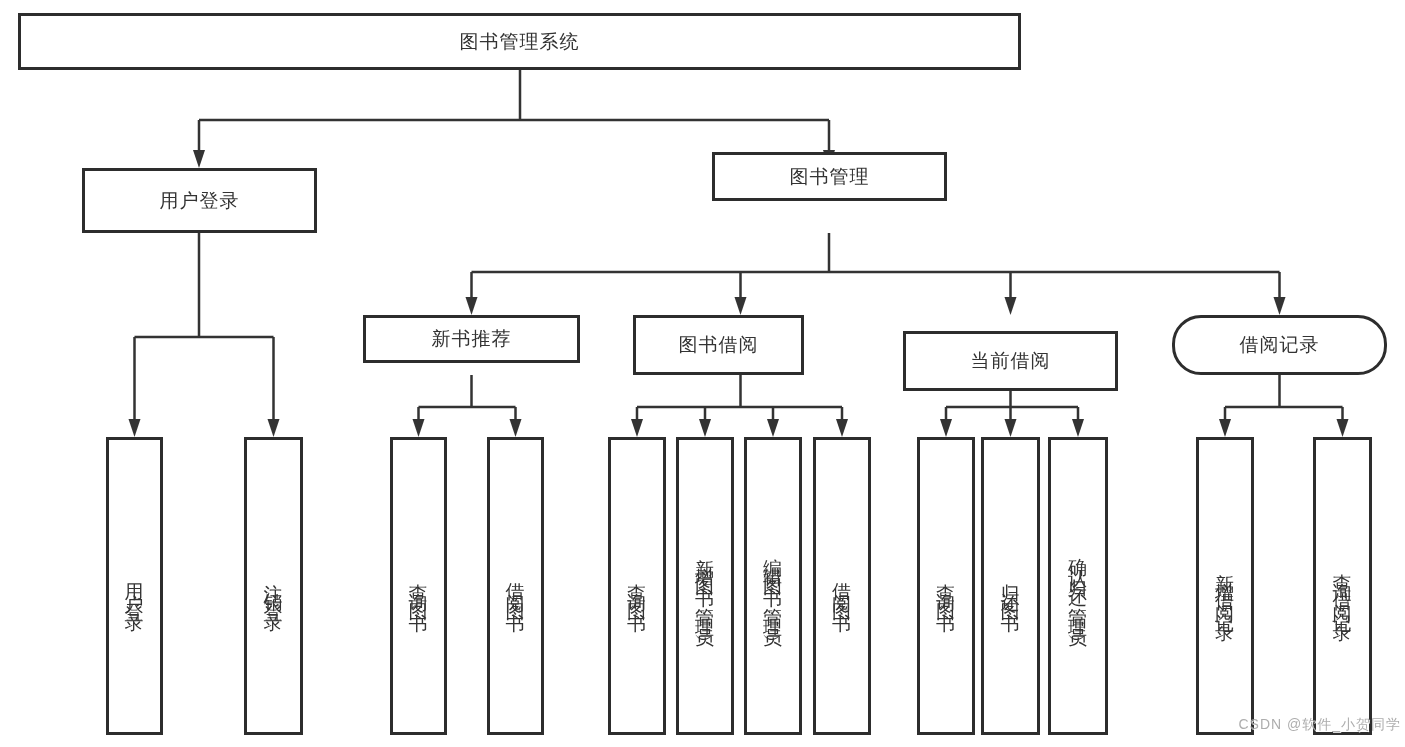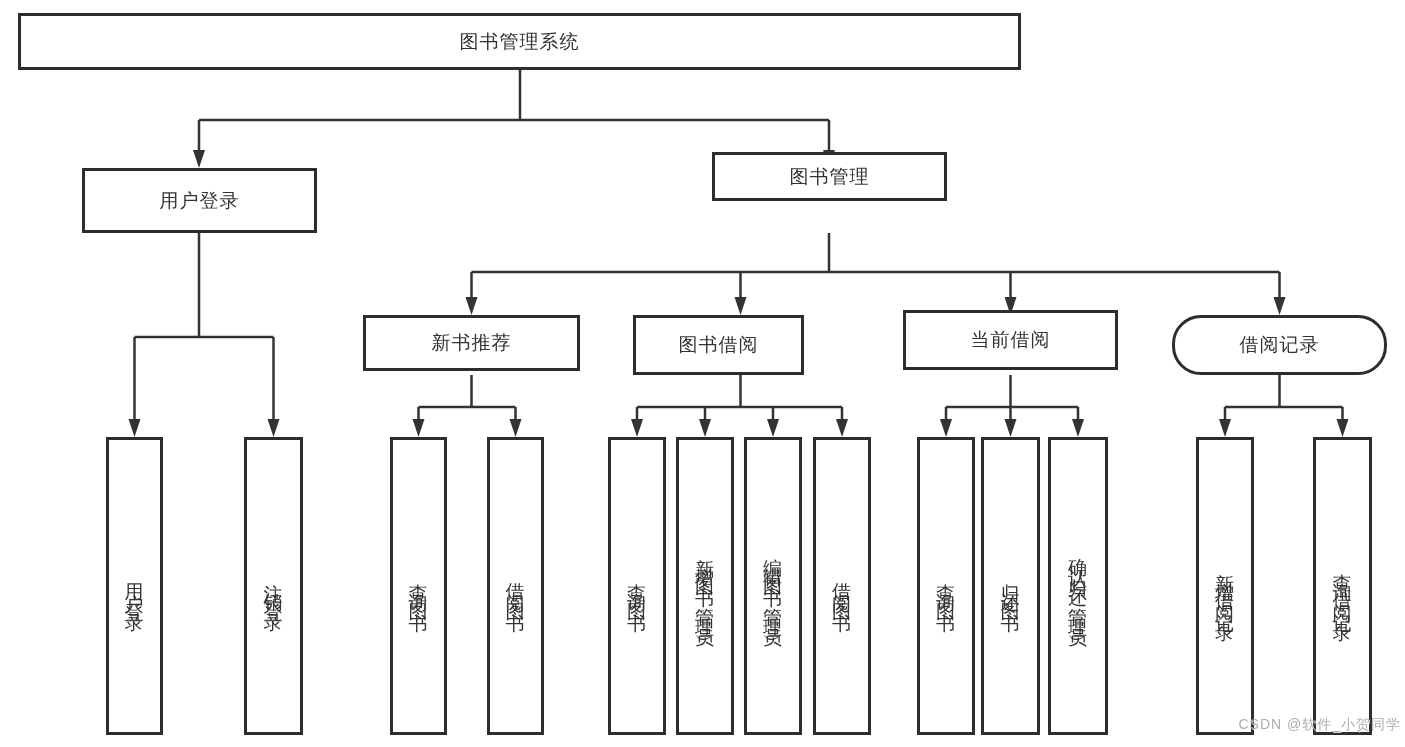--- a/index.html
+++ b/index.html
@@ -93,23 +93,23 @@
       <polygon points="1219,419 1231,419 1225,437"></polygon>
       <polygon points="1336.5,419 1348.5,419 1342.5,437"></polygon>
     </g>
   </svg>
 
   <div class="node" style="left:18px; top:13px; width:1003px; height:57px;">图书管理系统</div>
 
   <div class="node" style="left:82px; top:168px; width:235px; height:65px;">用户登录</div>
   <div class="node" style="left:712px; top:152px; width:235px; height:49px;">图书管理</div>
 
-  <div class="node" style="left:363px; top:315px; width:217px; height:56px;">新书推荐</div>
+  <div class="node" style="left:363px; top:315px; width:217px; height:48px;">新书推荐</div>
   <div class="node" style="left:633px; top:315px; width:171px; height:60px;">图书借阅</div>
-  <div class="node" style="left:903px; top:310px; width:215px; height:60px;">当前借阅</div>
+  <div class="node" style="left:903px; top:331px; width:215px; height:60px;">当前借阅</div>
   <div class="node" style="left:1172px; top:315px; width:215px; height:60px;border-radius:29px;">借阅记录</div>
 
   <div class="node leaf" style="left:106px; top:437px; width:57px; height:298px;">用户登录</div>
   <div class="node leaf" style="left:244px; top:437px; width:59px; height:298px;">注销登录</div>
 
   <div class="node leaf" style="left:390px; top:437px; width:57px; height:298px;">查询图书</div>
   <div class="node leaf" style="left:487px; top:437px; width:57px; height:298px;">借阅图书</div>
 
   <div class="node leaf" style="left:608px; top:437px; width:58px; height:298px;">查询图书</div>
   <div class="node leaf" style="left:676px; top:437px; width:58px; height:298px;">新增图书（管理员）</div>

